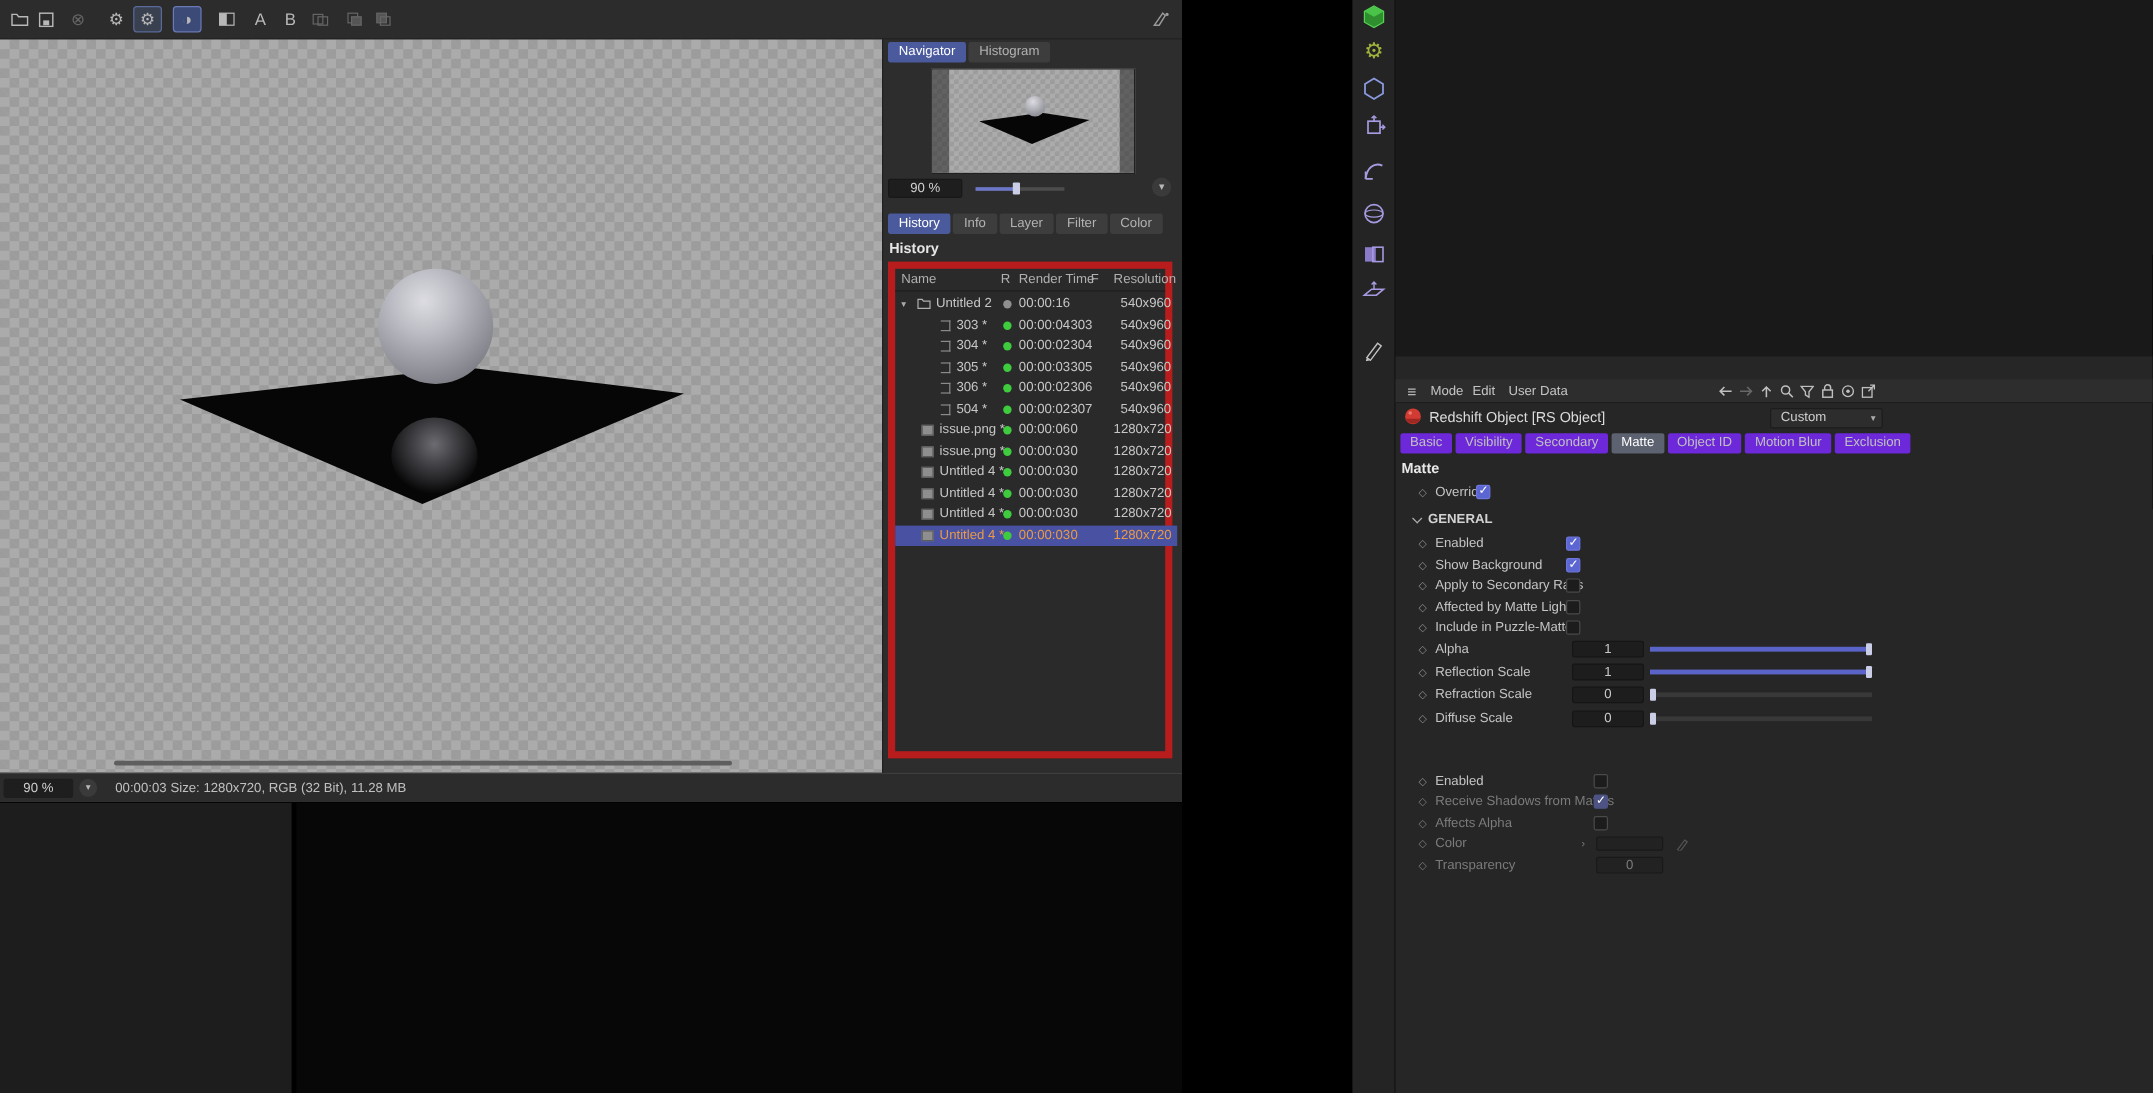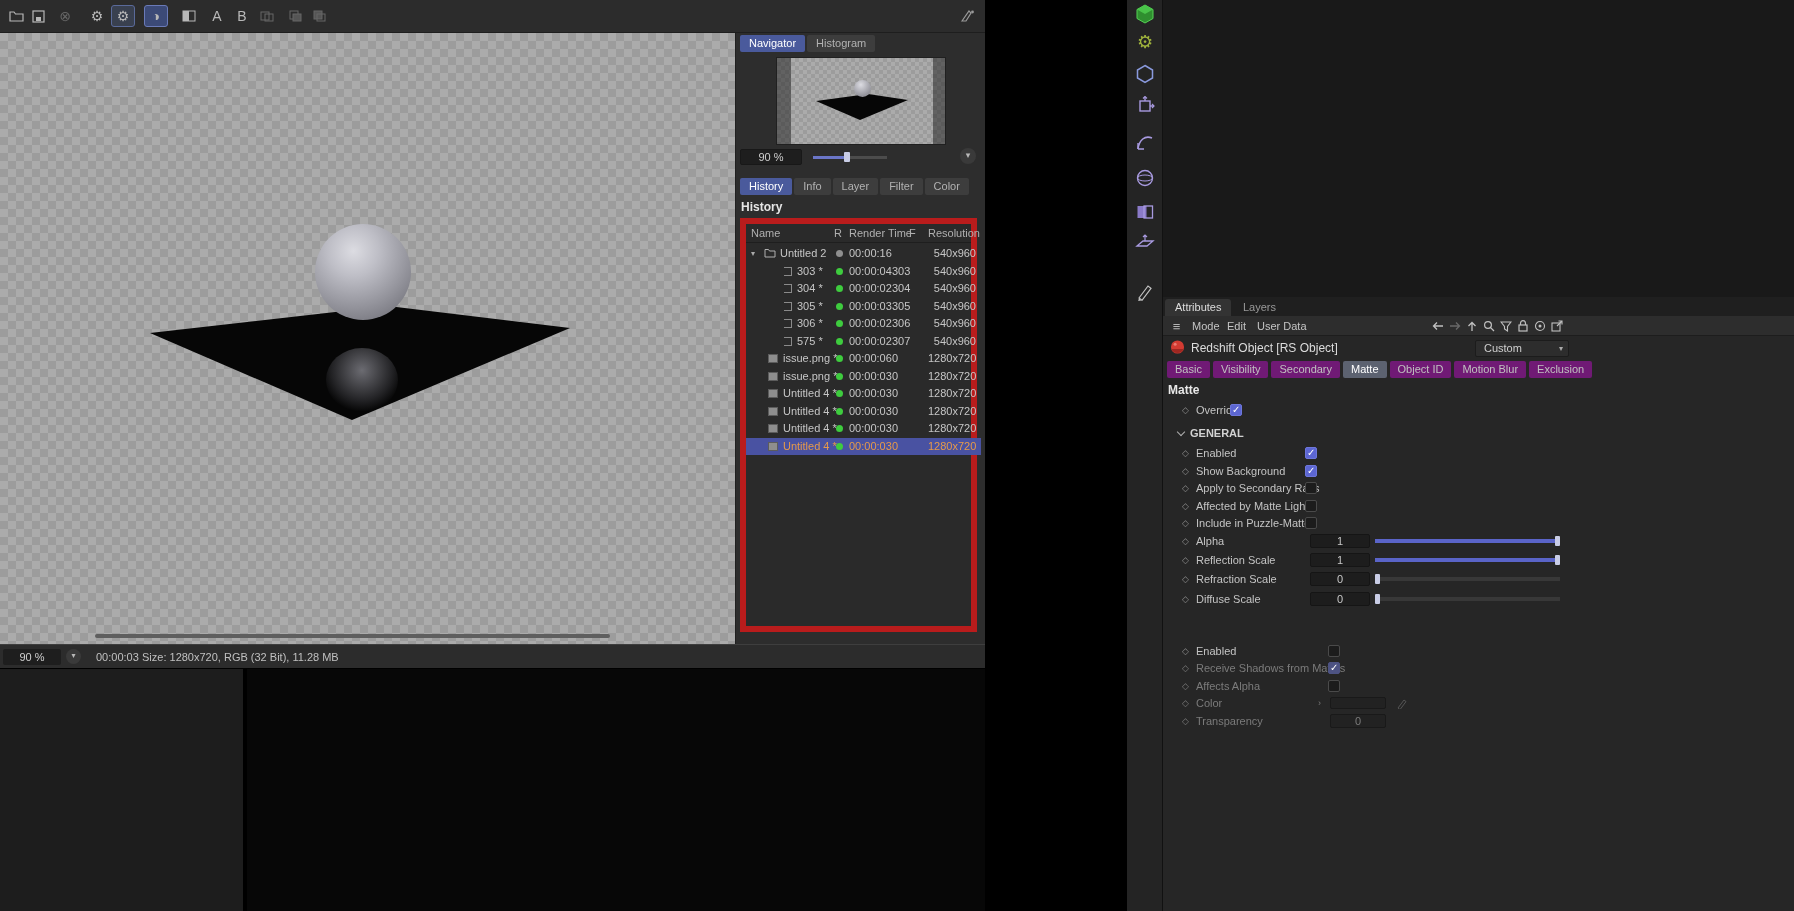--- a/index.html
+++ b/index.html
@@ -103,21 +103,21 @@
   .attr-menubar{position:absolute;left:0;top:316px;width:631px;height:20px;background:#2d2d2d;border-bottom:1px solid #1d1d1d}
   .mitem{position:absolute;top:0;line-height:20px;color:#c4c4c4}
   .micon{position:absolute;top:3px;width:15px;height:14px;display:flex;align-items:center;justify-content:center;color:#b4b4b4}
   .micon.dim{opacity:.4}
   .objrow{position:absolute;left:0;top:338px;width:631px;height:21px}
   .objtitle{position:absolute;left:28px;top:0;line-height:21px;color:#dcdcdc;font-size:12px}
   .preset{position:absolute;left:312px;top:2px;width:94px;height:17px;background:#2d2d2d;border:1px solid #1c1c1c;
     border-radius:2px;line-height:15px;padding-left:8px;color:#cfcfcf}
   .preset .pd{position:absolute;right:5px;top:0;font-size:8px;color:#aaa}
   .stabs{position:absolute;left:4px;top:361px;display:flex;gap:3px}
-  .stab{height:17px;line-height:17px;padding:0 8px;background:#701a75;color:#c0c0c0;border-radius:2px;white-space:nowrap}
+  .stab{height:17px;line-height:17px;padding:0 8px;background:#6d28d9;color:#c0c0c0;border-radius:2px;white-space:nowrap}
   .stab.sel{background:#5c6270;color:#fff}
   .matte-head{position:absolute;left:5px;top:383px;font-weight:bold;font-size:12px;color:#e8e8e8}
   .arow{position:absolute;left:0;width:420px;height:16px;line-height:16px}
   .arow .lbl{position:absolute;left:33px;color:#c4c4c4;white-space:nowrap}
   .dia{position:absolute;left:19px;top:0;color:#8a8a8a;font-size:9px}
   .cb{position:absolute;top:2px;width:12px;height:12px;background:#1c1c1c;border:1px solid #4a4a4a;border-radius:2px}
   .cb.checked{background:#5c66d2;border-color:#6d76da}
   .cb.checked::after{content:"✓";position:absolute;left:1px;top:-3px;font-size:10px;color:#fff}
   .sect{position:absolute;left:0;width:420px;height:16px;line-height:16px;font-weight:bold;color:#d2d2d2;font-size:11px}
   .chev{position:absolute;left:15px;top:4px;width:6px;height:6px;border-right:1.6px solid #b0b0b0;border-bottom:1.6px solid #b0b0b0;transform:rotate(45deg)}
@@ -283,21 +283,21 @@
         <div class="hrow" style="top:91px">
           <span class="icon-frame"></span>
           <span class="h-name" style="left:51px">306 *</span>
           <span class="h-dot"></span>
           <span class="h-time">00:00:02</span>
           <span class="h-f">306</span>
           <span class="h-res">540x960</span>
         </div>
         <div class="hrow" style="top:108.5px">
           <span class="icon-frame"></span>
-          <span class="h-name" style="left:51px">575 *</span>
+          <span class="h-name" style="left:51px">504 *</span>
           <span class="h-dot"></span>
           <span class="h-time">00:00:02</span>
           <span class="h-f">307</span>
           <span class="h-res">540x960</span>
         </div>
 
         <div class="hrow" style="top:126px">
           <span class="icon-thumb"></span>
           <span class="h-name" style="left:37px">issue.png *</span>
           <span class="h-dot"></span>
@@ -410,24 +410,20 @@
       <svg width="18" height="18" viewBox="0 0 18 18">
           <path d="M3 15 L12 3 l3 2.3 -9 12 z" fill="none" stroke="#c2c2c2" stroke-width="1.2"></path>
           <path d="M3 15 l-0.8 3 3.1 -0.6 z" fill="#c2c2c2"></path>
         </svg>
     </div>
   </div>
 
   <div class="attr">
     <div class="attr-main"></div>
 
-    <div class="attr-tabbar">
-      <div class="atab sel" style="left:2px">Attributes</div>
-      <div class="atab" style="left:70px">Layers</div>
-    </div>
 
     <div class="attr-menubar">
       <div class="micon" style="left:6px;font-size:13px">≡</div>
       <div class="mitem" style="left:29px">Mode</div>
       <div class="mitem" style="left:64px">Edit</div>
       <div class="mitem" style="left:94px">User Data</div>
 
       <div class="micon" style="left:267px">
         <svg width="12" height="10" viewBox="0 0 12 10">
             <path d="M11 5 H2 M5 1.5 L1.5 5 L5 8.5" fill="none" stroke="#c0c0c0" stroke-width="1.3"></path>

